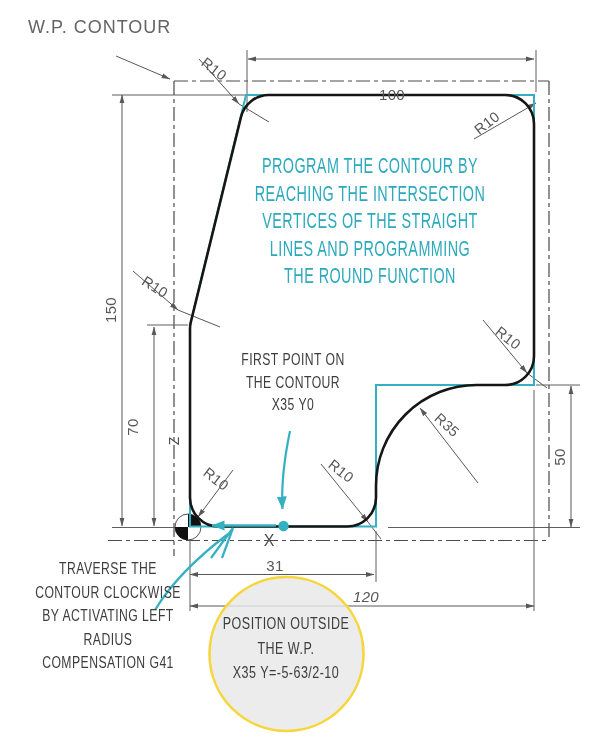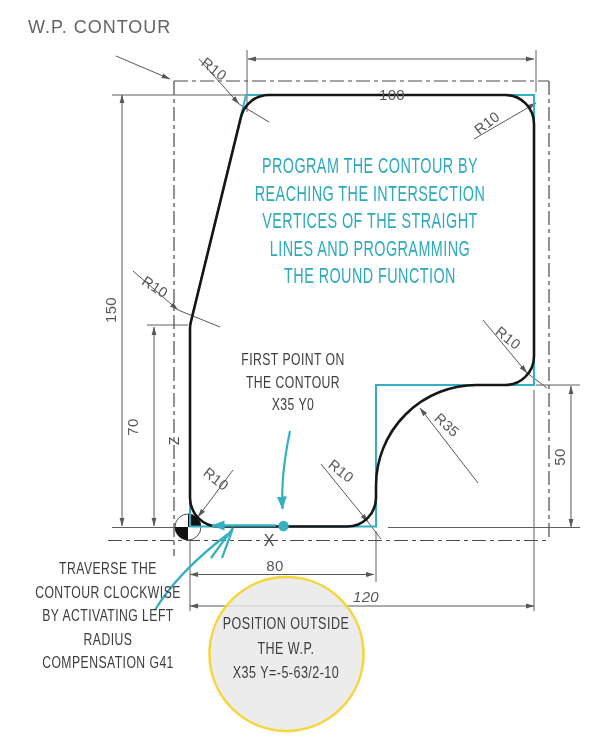--- a/index.html
+++ b/index.html
@@ -102,21 +102,21 @@
   </svg>
 
   <div class="abs title" style="left:28px;top:16px;">
     <div>W.P. CONTOUR</div>
   </div>
 
   <div class="abs dim" style="left:392px;top:50px;transform:translate(-50%,-50%);margin-top:44px;">100</div>
   <div class="abs dim" style="left:110px;top:310px;transform:translate(-50%,-50%) rotate(-90deg);">150</div>
   <div class="abs dim" style="left:132px;top:427px;transform:translate(-50%,-50%) rotate(-90deg);">70</div>
   <div class="abs dim" style="left:559px;top:457px;transform:translate(-50%,-50%) rotate(-90deg);">50</div>
-  <div class="abs dim" style="left:275px;top:565px;transform:translate(-50%,-50%);">80</div>
+  <div class="abs dim" style="left:275px;top:565px;transform:translate(-50%,-50%);">31</div>
   <div class="abs dim" style="left:366px;top:596px;transform:translate(-50%,-50%);font-style:italic;">120</div>
 
   <div class="abs rad" style="left:214px;top:69px;transform:translate(-50%,-50%) rotate(38deg);">R10</div>
   <div class="abs rad" style="left:487px;top:123px;transform:translate(-50%,-50%) rotate(-38deg);">R10</div>
   <div class="abs rad" style="left:155px;top:287px;transform:translate(-50%,-50%) rotate(33deg);">R10</div>
   <div class="abs rad" style="left:508px;top:338px;transform:translate(-50%,-50%) rotate(38deg);">R10</div>
   <div class="abs rad" style="left:341px;top:471px;transform:translate(-50%,-50%) rotate(38deg);">R10</div>
   <div class="abs rad" style="left:216px;top:479px;transform:translate(-50%,-50%) rotate(38deg);">R10</div>
   <div class="abs rad" style="left:447px;top:425px;transform:translate(-50%,-50%) rotate(42deg);">R35</div>
 

